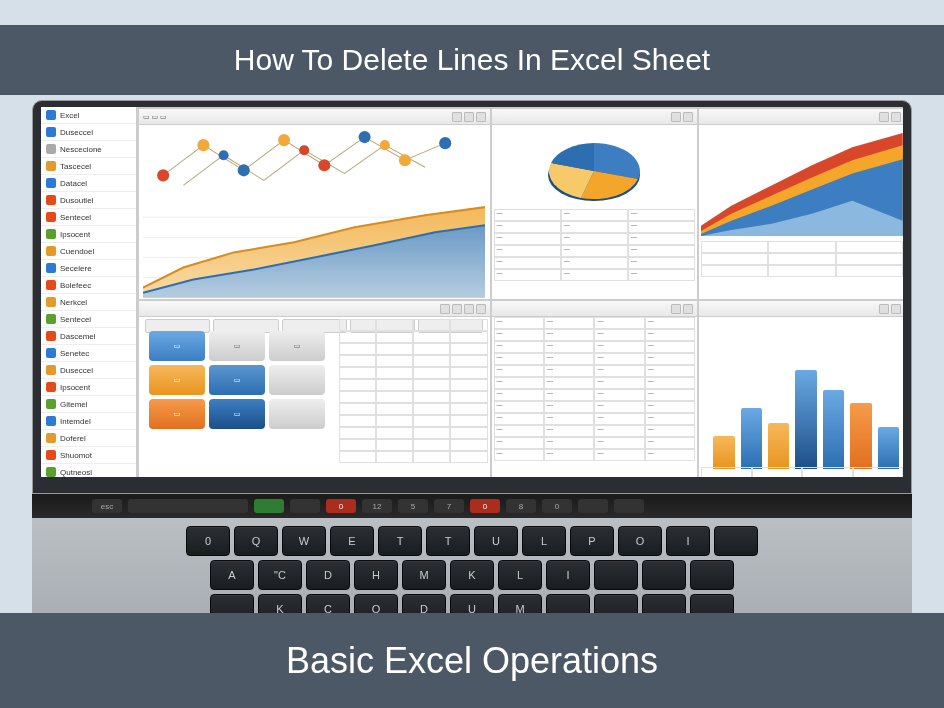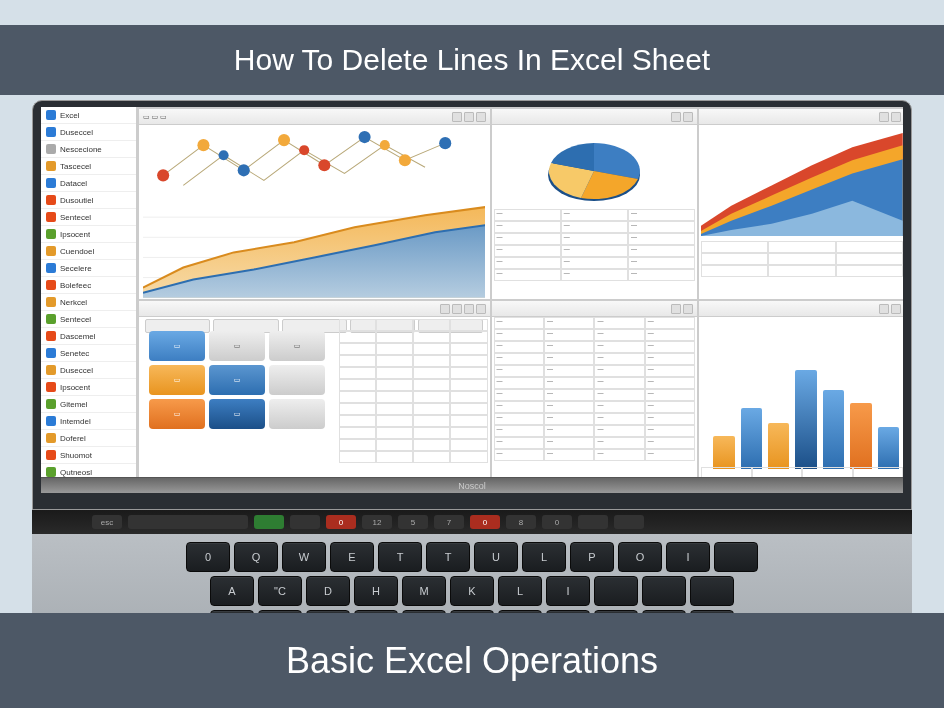--- a/index.html
+++ b/index.html
@@ -555,21 +555,20 @@
           <div class="mini-table" style="top:auto; bottom:-2px; height:auto; grid-template-rows:12px; grid-template-columns:repeat(4,1fr); position:absolute; left:2px; right:2px;">
             <div></div>
               <div></div>
               <div></div>
               <div></div>
           </div>
         </div>
 
       </div>
     </div>
-    <div class="hinge"><span>Noscol</span></div>
   </div>
 
   <div class="touchbar" id="touchbar">
       <div class="slot">esc</div>
       <div class="slot wide"></div>
       <div class="slot green"></div>
       <div class="slot"></div>
       <div class="slot red">0</div>
       <div class="slot">12</div>
       <div class="slot">5</div>

